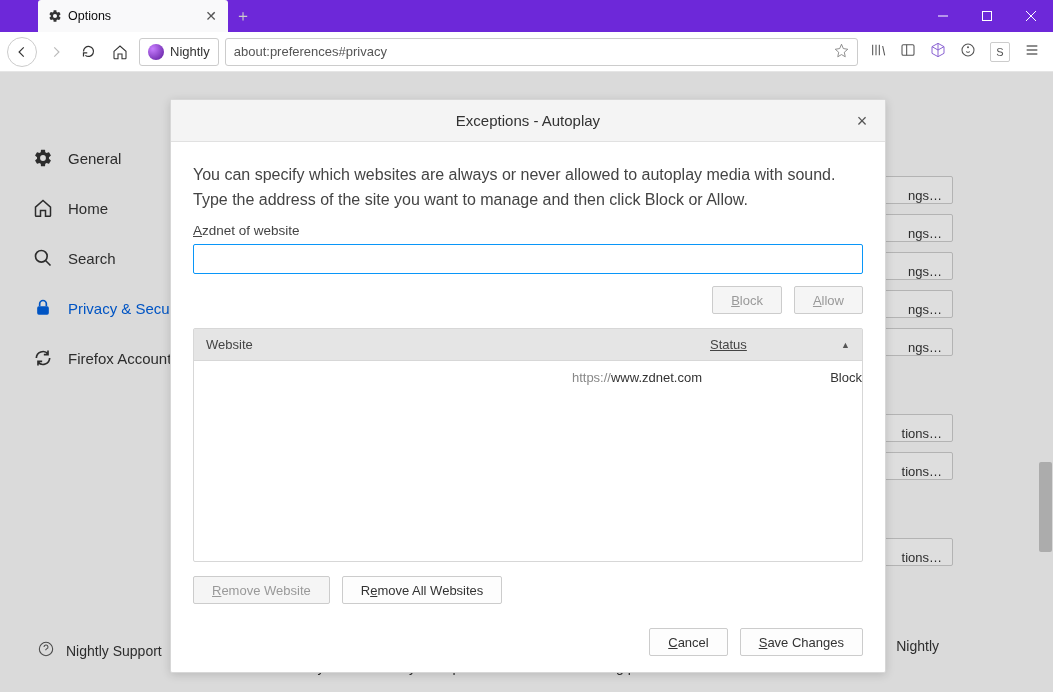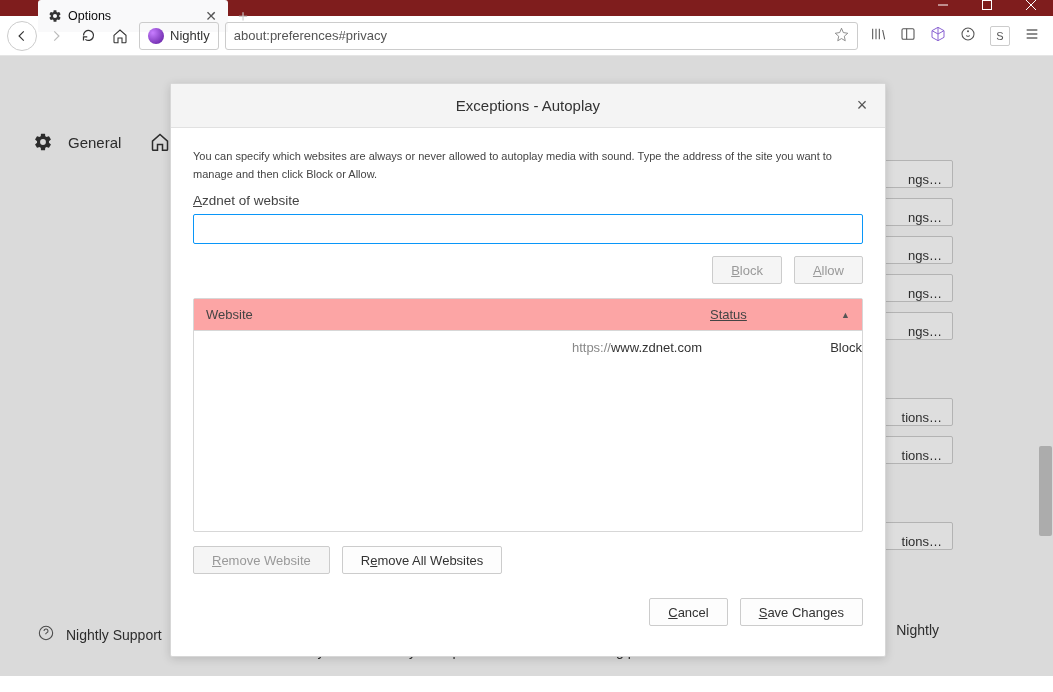--- a/index.html
+++ b/index.html
@@ -1,19 +1,19 @@
 <!DOCTYPE html>
 <html><head>
 <meta charset="utf-8">
 <style>
   * { box-sizing: border-box; margin: 0; padding: 0; font-family: "Segoe UI", sans-serif; }
   html, body { width: 1053px; height: 692px; overflow: hidden; background: #fff; }
 
   
-  .titlebar { height: 16px; background: #7f1d1d; display: flex; align-items: flex-start; color: #fff; }
+  .titlebar { height: 32px; background: #6d28d9; display: flex; align-items: center; color: #fff; }
   .tabstrip { display: flex; align-items: stretch; padding-left: 38px; }
   .tab {
     background: #f9f9fa; color: #0c0c0d; display: flex; align-items: center;
     padding: 0 10px; min-width: 190px; height: 32px; border-top-left-radius: 3px; border-top-right-radius: 3px;
     font-size: 12.5px; gap: 6px;
   }
   .tab .tab-icon { width: 14px; height: 14px; display:flex; align-items:center; justify-content:center; }
   .tab .tab-title { flex: 1; white-space: nowrap; overflow: hidden; text-overflow: ellipsis; }
   .tab .tab-close { width: 14px; height: 14px; display:flex;align-items:center;justify-content:center;color:#555; font-size:14px;}
   .newtab { width: 30px; display:flex;align-items:center;justify-content:center;color:#ccc;font-size:16px;}
@@ -28,21 +28,21 @@
   .navbtn.fwd { color:#bbb; }
   .identity-box {display:flex;align-items:center;height:28px;border:1px solid #ccc;border-radius:3px;padding:0 8px;gap:6px;font-size:13px;color:#333;}
   .urlbar {flex:1;height:28px;border:1px solid #ccc;border-radius:3px;display:flex;align-items:center;padding:0 8px;font-size:13px;color:#555;gap:8px;}
   .urlbar .url-text{flex:1;}
   .toolbar-icons{display:flex;gap:14px;padding:0 6px;color:#555;}
 
   
   .main {position:relative;height:calc(692px - 32px - 40px);background:#f9f9f9;}
   .overlay-dim {position:absolute;inset:0;background:rgba(0,0,0,0.12);z-index:2;pointer-events:none;}
 
-  .prefs-sidebar {position:absolute;left:32px;top:75px;width:210px;display:flex;gap:28px;}
+  .prefs-sidebar {position:absolute;left:32px;top:75px;width:210px;display:flex;flex-direction:column;gap:28px;}
   .prefs-item{display:flex;align-items:center;gap:14px;font-size:15px;color:#333;}
   .prefs-item.active{color:#0060df;}
   .prefs-item .icon{width:22px;height:22px;display:flex;align-items:center;justify-content:center;}
   .support-item{position:absolute;left:38px;bottom:32px;display:flex;align-items:center;gap:12px;font-size:14px;color:#333;}
 
   .bg-buttons{position:absolute;right:80px;top:-6px;display:flex;flex-direction:column;gap:10px; z-index:0;}
   .bg-btn{height:28px;background:#fdfdfd;border:1px solid #ccc;border-radius:2px;font-size:13px;color:#333;display:flex;align-items:flex-end;justify-content:flex-end;padding:0 10px;width:106px;}
   .bg-btn.wider{width:126px;}
   .bg-gap{height:38px;}
   .bg-text{position:absolute;left:270px;bottom:14px;right:100px;font-size:14px;color:#333;line-height:1.5;}
@@ -50,28 +50,28 @@
   
   .scrollbar{position:absolute;right:0;top:0;width:15px;background:#f1f1f1;}
   .scrollbar .track{position:absolute;right:0;top:0;bottom:0;left:0;height: 620px}
   .scrollbar .thumb{position:absolute;right:1px;left:1px;top:390px;height:90px;background:#c4c4c4;border-radius:2px;}
 
   
   .modal{position:absolute;left:170px;top:27px;width:716px;height:574px;background:#fff;border:1px solid #d7d7d7;border-radius:2px;box-shadow:0 2px 10px rgba(0,0,0,0.15);z-index:5;display:flex;flex-direction:column;}
   .modal-header{height:44px;background:#f4f4f4;border-bottom:1px solid #e1e1e1;display:flex;align-items:center;justify-content:center;position:relative;font-size:15px;color:#333;font-weight:500;}
   .modal-close{position:absolute;right:12px;top:10px;width:22px;height:22px;display:flex;align-items:center;justify-content:center;color:#555;font-size:18px;cursor:pointer;}
   .modal-body{padding:20px 22px 16px 22px;flex:1;display:flex;flex-direction:column;}
-  .modal-desc{font-size:11px;color:#444;line-height:1.6;margin-bottom:10px;}
+  .modal-desc{font-size:16px;color:#444;line-height:1.6;margin-bottom:10px;}
   .field-label{font-size:13.5px;color:#444;margin-bottom:6px;}
   .field-input{width:100%;height:30px;border:1px solid #0996f8;border-radius:2px;padding:0 8px;font-size:13px;outline:none;}
   .block-allow{display:flex;justify-content:flex-end;gap:12px;margin-top:12px;margin-bottom:14px;}
   .btn{height:28px;padding:0 18px;border:1px solid #ccc;border-radius:2px;background:#fdfdfd;font-size:13px;color:#333;display:flex;align-items:center;cursor:pointer;}
   .btn.disabled{color:#999;background:#f5f5f5;}
   .table{border:1px solid #d7d7d7;border-radius:2px;flex:0 0 234px;display:flex;flex-direction:column;}
-  .thead{height:32px;background:#fca5a5;border-bottom:1px solid #d7d7d7;display:flex;align-items:center;font-size:13px;color:#444;}
+  .thead{height:32px;background:#e5e5e5;border-bottom:1px solid #d7d7d7;display:flex;align-items:center;font-size:13px;color:#444;}
   .th-web{flex:1;padding-left:12px;}
   .th-status{width:160px;padding-left:8px;display:flex;align-items:center;position:relative;text-decoration:underline;}
   .th-status .sort{position:absolute;right:12px;font-size:9px;color:#555;}
   .trow{height:32px;display:flex;align-items:center;font-size:13px;color:#333;text-align:right;}
   .td-web{flex:1;padding-left:12px;}
   .td-status{width:160px;padding-left:12px;}
   .url-scheme{color:#888;}
   .modal-footer-upper{display:flex;gap:12px;margin-top:14px;}
   .modal-footer-lower{display:flex;justify-content:flex-end;gap:12px;margin-top:24px;}
 
@@ -185,20 +185,29 @@
       <span>General</span>
     </div>
     <div class="prefs-item">
       <span class="icon">
           <svg width="20" height="20" viewBox="0 0 24 24">
             <path d="M3 11l9-8 9 8v10a1 1 0 0 1-1 1h-5v-7h-6v7H4a1 1 0 0 1-1-1z" fill="none" stroke="#333" stroke-width="1.8"></path>
           </svg>
         </span>
       <span>Home</span>
     </div>
+    <div class="prefs-item">
+      <span class="icon">
+          <svg width="20" height="20" viewBox="0 0 24 24">
+            <circle cx="10" cy="10" r="7" fill="none" stroke="#333" stroke-width="2"></circle>
+            <line x1="15" y1="15" x2="21" y2="21" stroke="#333" stroke-width="2"></line>
+          </svg>
+        </span>
+      <span>Search</span>
+    </div>
     <div class="prefs-item active">
       <span class="icon">
           <svg width="20" height="20" viewBox="0 0 24 24">
             <rect x="5" y="10" width="14" height="10" rx="2" fill="#0060df"></rect>
             <path d="M8 10V7a4 4 0 0 1 8 0v3" fill="none" stroke="#0060df" stroke-width="2"></path>
           </svg>
         </span>
       <span style="white-space:nowrap;">Privacy &amp; Security</span>
     </div>
     <div class="prefs-item">

